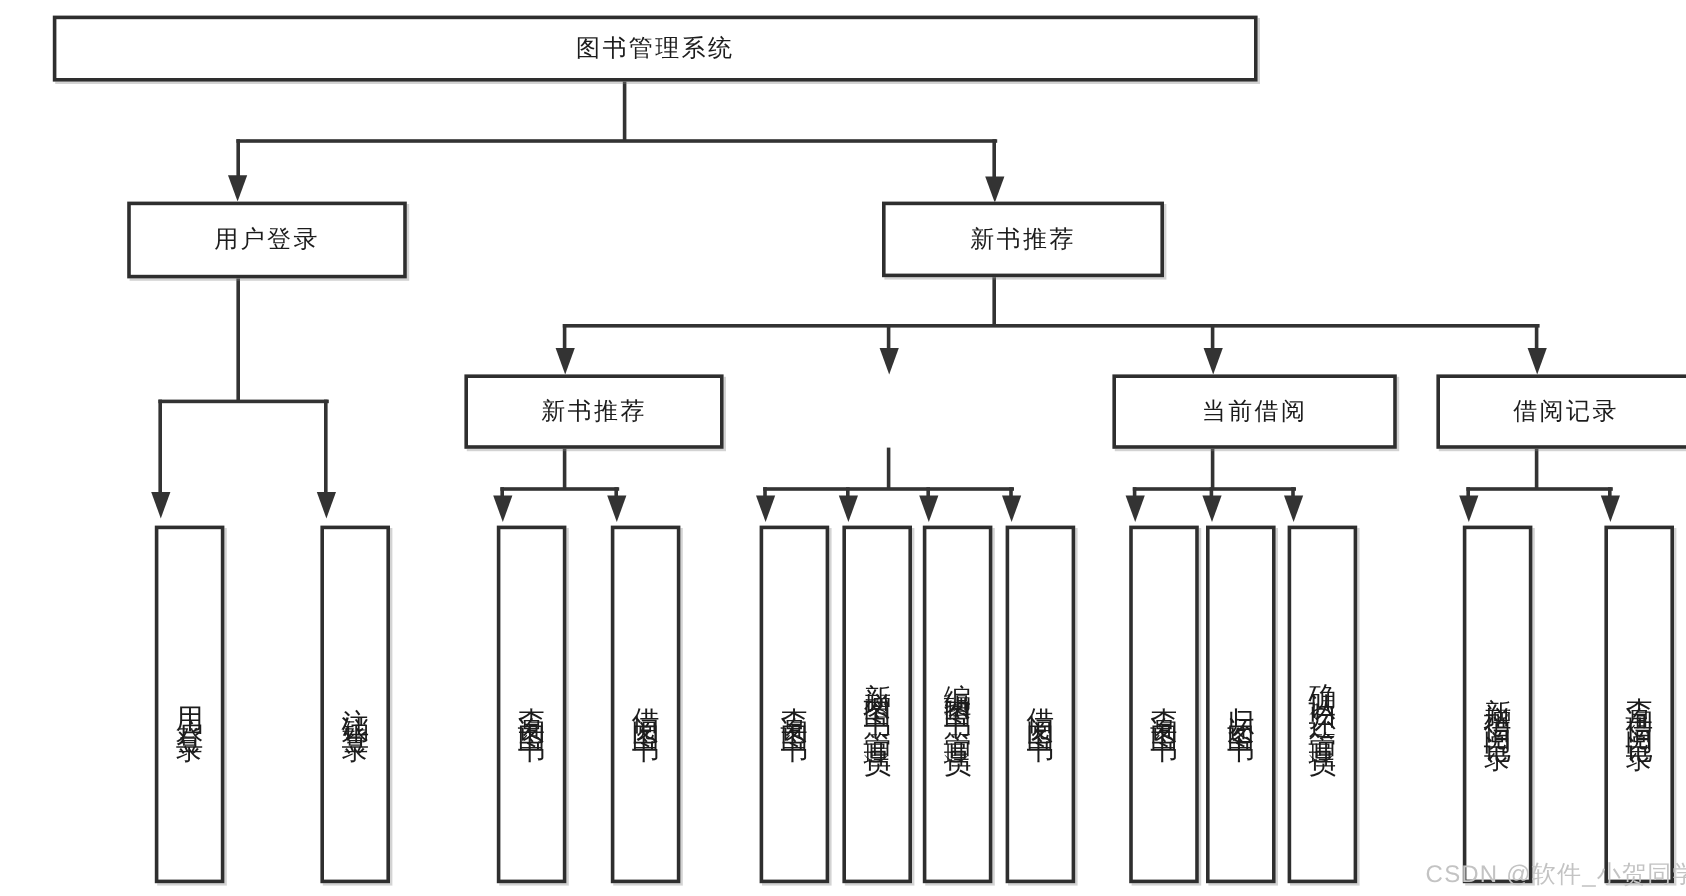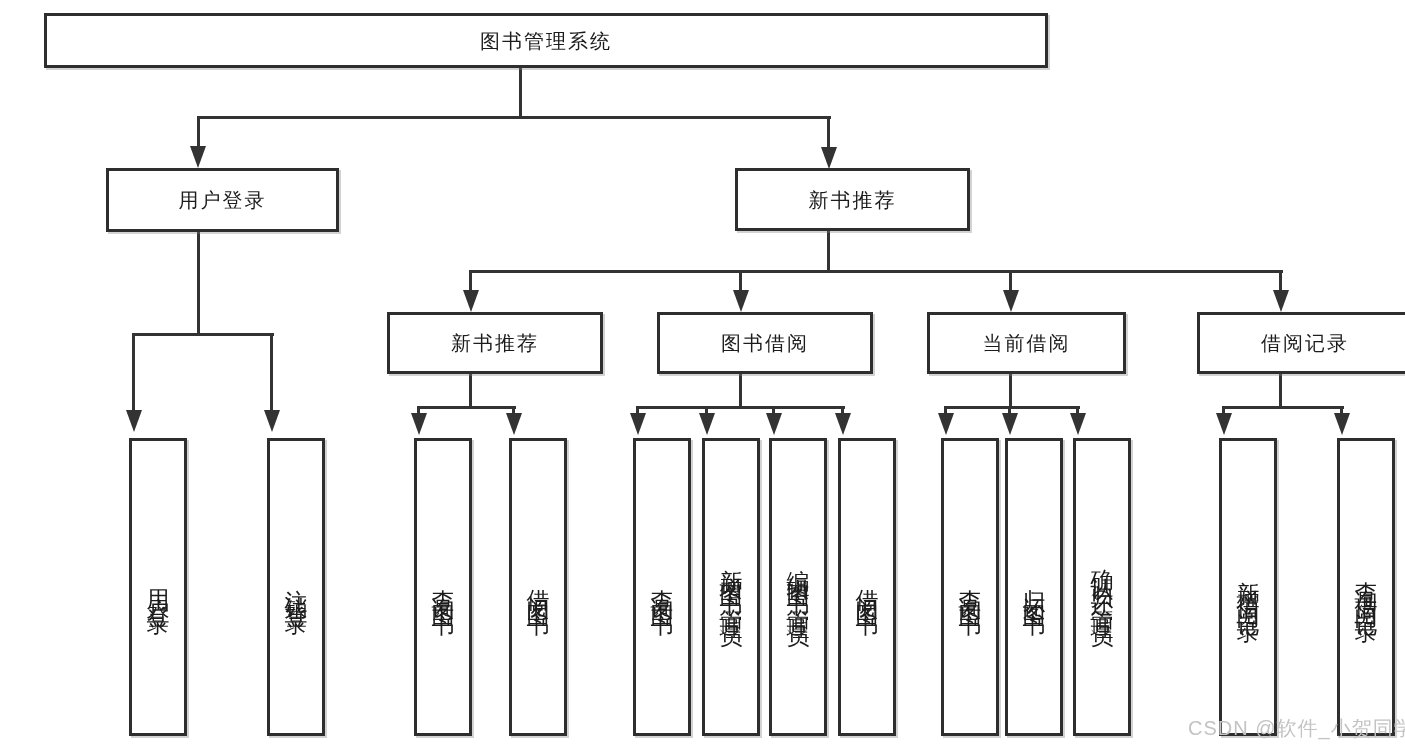--- a/index.html
+++ b/index.html
@@ -122,22 +122,21 @@
   <div class="arrow" style="left:1216px;top:413px"></div>
   <div class="vline" style="left:1340px;top:406px;height:10px"></div>
   <div class="arrow" style="left:1334px;top:413px"></div>
 
   <div class="box h" style="left:20px;top:13px;width:1004px;height:55px">图书管理系统</div>
 
   <div class="box h" style="left:82px;top:168px;width:233px;height:64px">用户登录</div>
   <div class="box h" style="left:711px;top:168px;width:235px;height:63px">新书推荐</div>
 
   <div class="box h" style="left:363px;top:312px;width:216px;height:62px">新书推荐</div>
-  <div class="box h" style="left:633px;top:312px;width:216px;height:62px">图书借阅</div>
-  <div class="box h" style="left:903px;top:312px;width:199px;height:62px">当前借阅</div>
+  <div class="box h" style="left:903px;top:312px;width:237px;height:62px">当前借阅</div>
   <div class="box h" style="left:1173px;top:312px;width:216px;height:62px">借阅记录</div>
 
   <div class="box v" style="left:105px;top:438px;width:58px;height:298px">用户登录</div>
   <div class="box v" style="left:243px;top:438px;width:58px;height:298px">注销登录</div>
 
   <div class="box v" style="left:390px;top:438px;width:58px;height:298px">查询图书</div>
   <div class="box v" style="left:485px;top:438px;width:58px;height:298px">借阅图书</div>
 
   <div class="box v" style="left:609px;top:438px;width:58px;height:298px">查询图书</div>
   <div class="box v" style="left:678px;top:438px;width:58px;height:298px">新增图书（管理员）</div>

